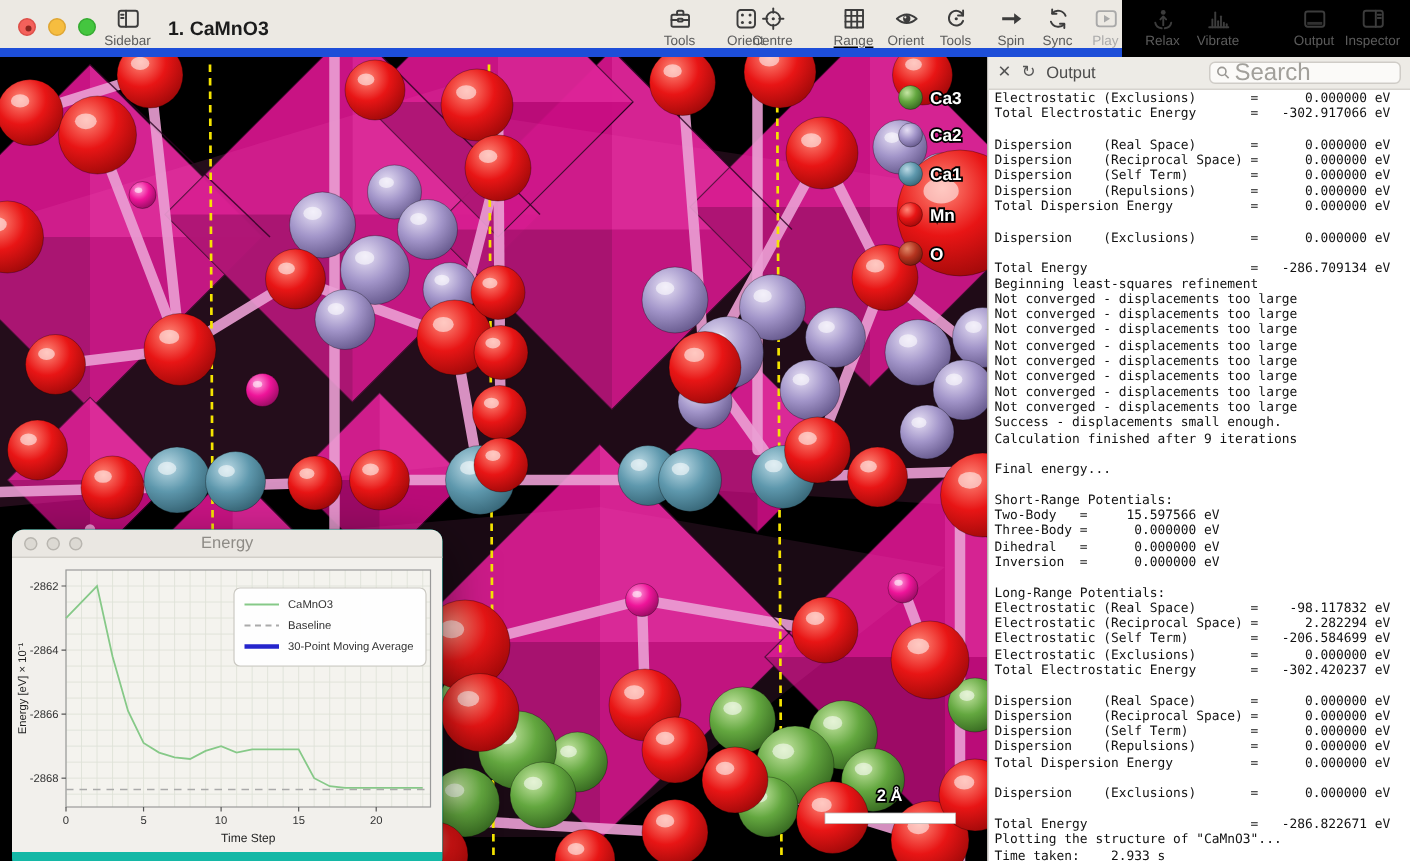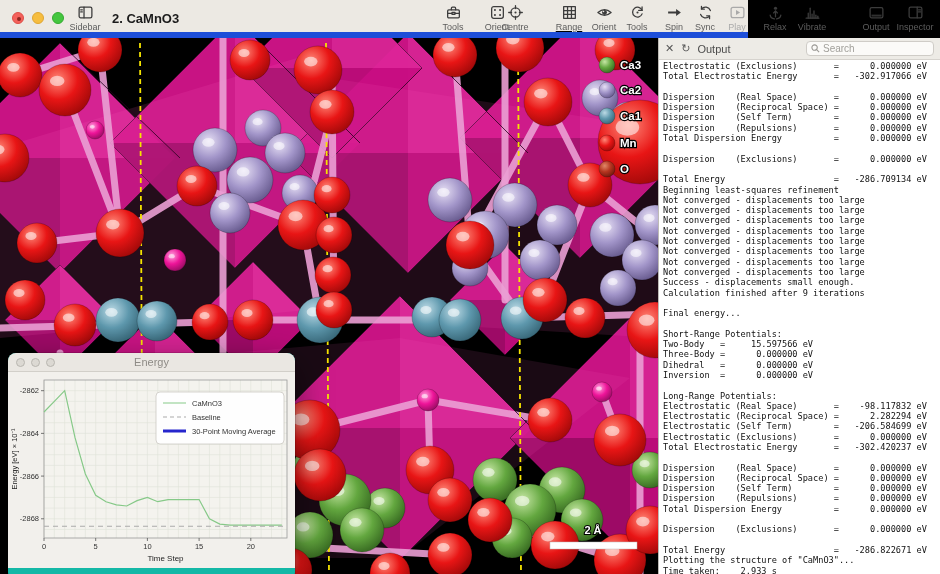--- a/index.html
+++ b/index.html
@@ -32,21 +32,21 @@
                   background:#ffffff; border-left:1px solid #bdbab5; z-index:20; }
   .output-header { height:22px; background:#edebe6; border-bottom:1px solid #d6d3ce;
                    display:flex; align-items:center; padding:0 6px; gap:7px; }
   .oh-icon { font-size:11px; color:#565656; line-height:1; cursor:default; }
   .oh-title { font-size:11px; color:#4c4c4c; }
   .search-box { margin-left:auto; width:128px; height:15px; background:#fbfaf8;
                 border:1px solid #cfccc7; border-radius:4px; display:flex;
                 align-items:center; padding:0 4px; gap:3px; }
   .search-box svg { flex:none; }
   .search-box input { border:none; outline:none; background:transparent; width:100%;
-                      font-size:10px; color:#333; font-family:"Liberation Sans",sans-serif; }
+                      font-size:16px; color:#333; font-family:"Liberation Sans",sans-serif; }
   .search-box input::placeholder { color:#a2a09b; }
   .output-body { padding:1px 4px; }
   .output-body pre { font-family:"DejaVu Sans Mono", monospace; font-size:8.6px;
                      line-height:10.3px; color:#111; white-space:pre; }
 
   
   .energy-window { position:absolute; left:8px; top:353px; width:287px; height:227px;
                    background:#14b8a6; border-radius:8px; z-index:40;
                    box-shadow:0 12px 34px rgba(0,0,0,.5), 0 0 0 0.5px rgba(0,0,0,.25);
                    overflow:hidden;text-decoration:underline; }
@@ -69,21 +69,21 @@
     </div>
     <div class="tb-item" id="sidebar-item" style="left:57px;">
       <span class="tb-icon"><svg width="17" height="17" viewBox="0 0 16 16" fill="none" stroke="#3c3c3c" stroke-width="1.2" stroke-linecap="round" stroke-linejoin="round">
             <rect x="2" y="3" width="12" height="10" rx="1.5"></rect>
             <line x1="6.6" y1="3" x2="6.6" y2="13"></line>
             <line x1="3.5" y1="5.5" x2="5" y2="5.5"></line>
             <line x1="3.5" y1="7.5" x2="5" y2="7.5"></line>
           </svg></span>
       <div class="tb-label">Sidebar</div>
     </div>
-    <div class="win-title">2. CaMnO3</div>
+    <div class="win-title">1. CaMnO3</div>
     <div id="toolbar-items">
         <div class="tb-item" style="left: 425px;"><span><svg width="17" height="17" viewBox="0 0 16 16" fill="none" stroke="#3c3c3c" stroke-width="1.2" stroke-linecap="round" stroke-linejoin="round">
               <rect x="2.5" y="5.5" width="11" height="7.5" rx="1"></rect>
               <path d="M6 5.5 V4 q0-1 1-1 h2 q1 0 1 1 v1.5"></path>
               <line x1="2.5" y1="8.8" x2="6.5" y2="8.8"></line>
               <line x1="9.5" y1="8.8" x2="13.5" y2="8.8"></line>
               <rect x="6.5" y="8" width="3" height="1.7" rx=".4"></rect>
             </svg></span>
                  <div class="tb-label">Tools</div></div>
         <div class="tb-item" style="left: 469px;"><span><svg width="17" height="17" viewBox="0 0 16 16" fill="none" stroke="#3c3c3c" stroke-width="1.2" stroke-linecap="round" stroke-linejoin="round">

